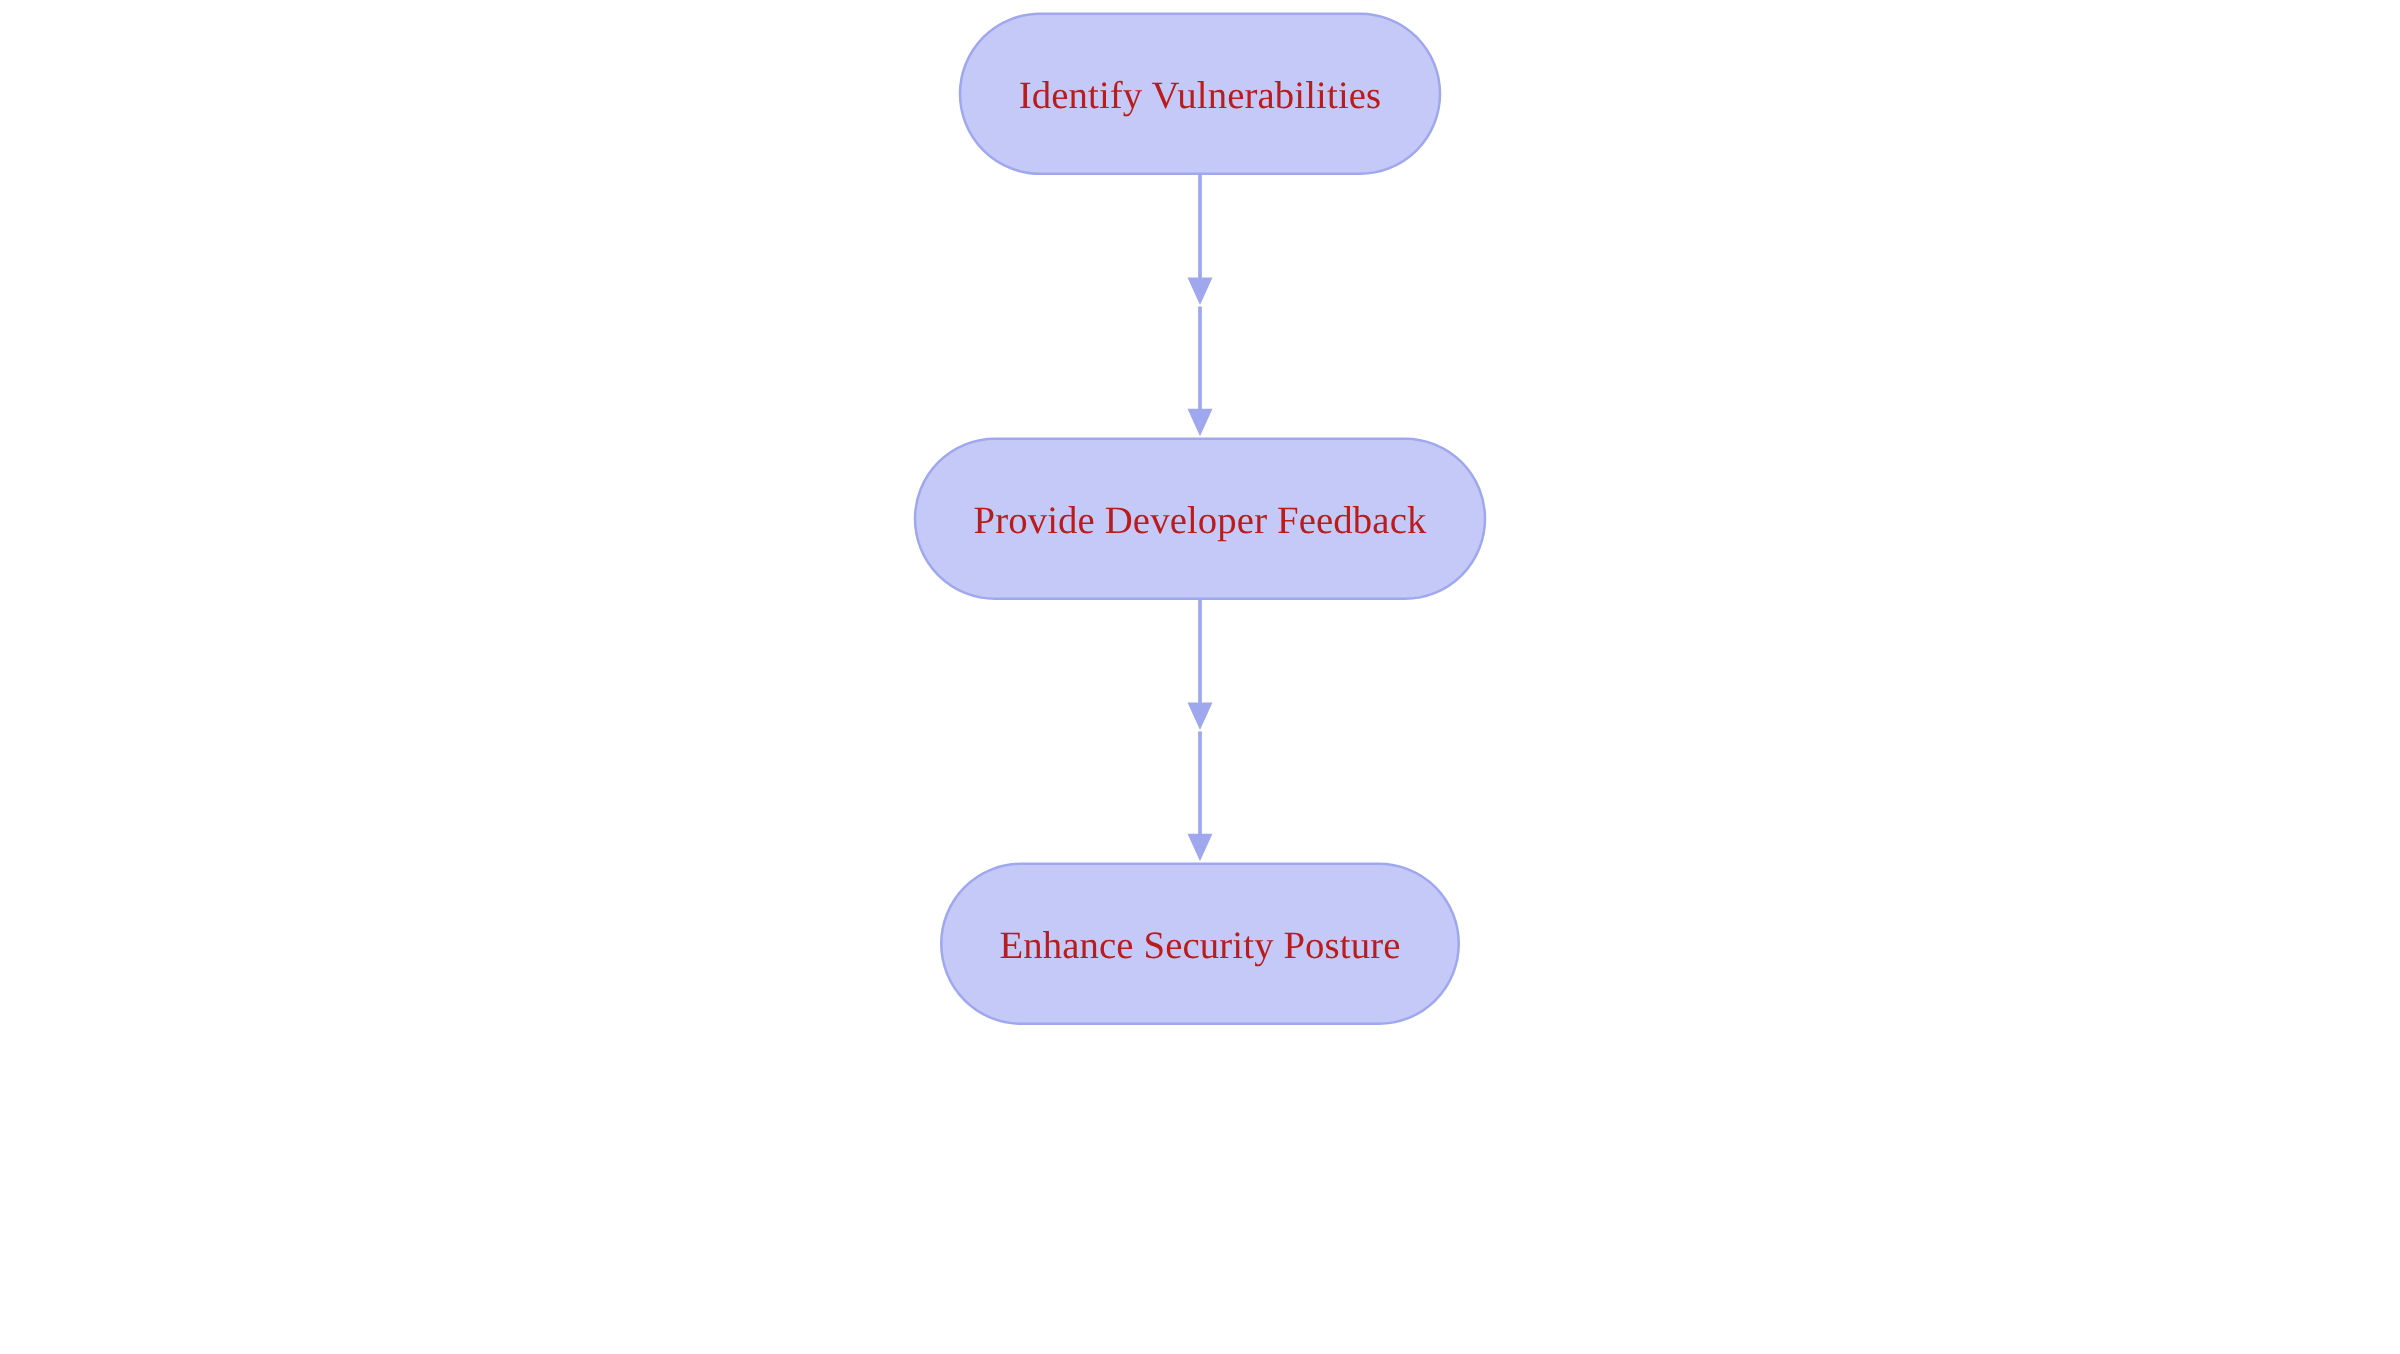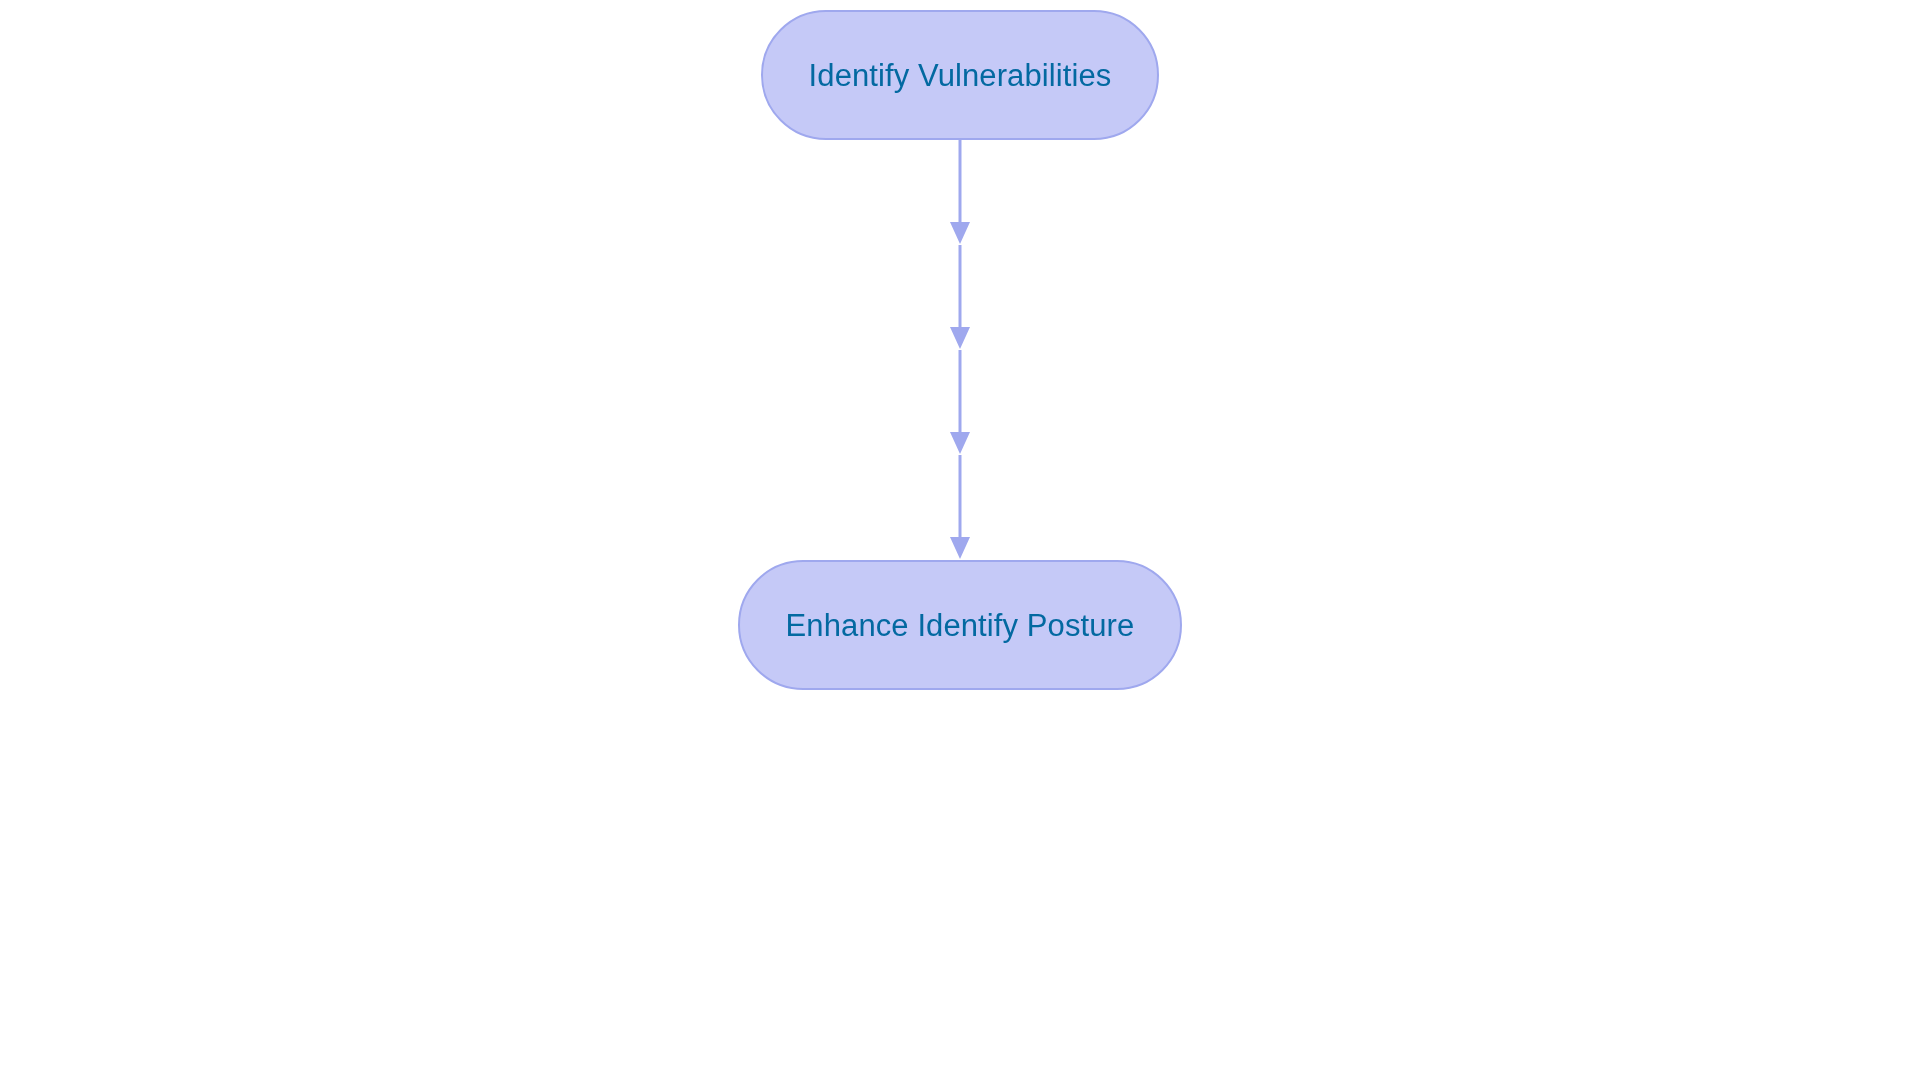--- a/index.html
+++ b/index.html
@@ -41,24 +41,24 @@
     background: #c5c9f7;
     border: 2px solid #9fa8ee;
     display: flex;
     align-items: center;
     justify-content: center;
     padding: 0 46px;
     flex: 0 0 auto;
   }
 
   .node-label {
-    font-family: Liberation Sans, sans-serif;
+    font-family: Liberation Serif, serif;
     font-size: 31px;
     font-weight: 400;
-    color: #0369a1;
+    color: #b91c1c;
     letter-spacing: 0.1px;
     white-space: nowrap;
     line-height: 1;
   }
 
   .connector {
     width: 24px;
     height: 105px;
     flex: 0 0 auto;
     display: block;
@@ -92,34 +92,37 @@
     </div>
 
 
     <div class="connector">
       <svg viewBox="0 0 24 105" xmlns="http://www.w3.org/2000/svg">
         <line x1="12" y1="0" x2="12" y2="86" stroke="#9fa8ee" stroke-width="3"></line>
         <polygon points="12,104 2,82 22,82" fill="#9fa8ee"></polygon>
       </svg>
     </div>
 
+    <div class="node">
+      <span class="node-label">Provide Developer Feedback</span>
+    </div>
 
     <div class="connector">
       <svg viewBox="0 0 24 105" xmlns="http://www.w3.org/2000/svg">
         <line x1="12" y1="0" x2="12" y2="86" stroke="#9fa8ee" stroke-width="3"></line>
         <polygon points="12,104 2,82 22,82" fill="#9fa8ee"></polygon>
       </svg>
     </div>
 
 
     <div class="connector">
       <svg viewBox="0 0 24 105" xmlns="http://www.w3.org/2000/svg">
         <line x1="12" y1="0" x2="12" y2="86" stroke="#9fa8ee" stroke-width="3"></line>
         <polygon points="12,104 2,82 22,82" fill="#9fa8ee"></polygon>
       </svg>
     </div>
 
     <div class="node">
-      <span class="node-label">Enhance Identify Posture</span>
+      <span class="node-label">Enhance Security Posture</span>
     </div>
 
   </div>
 </div>
 
 </body></html>

